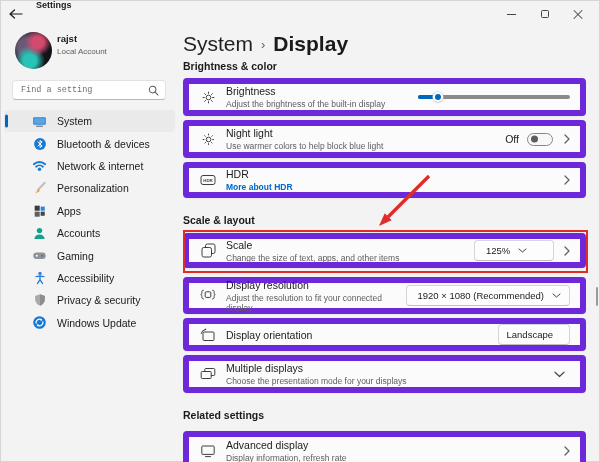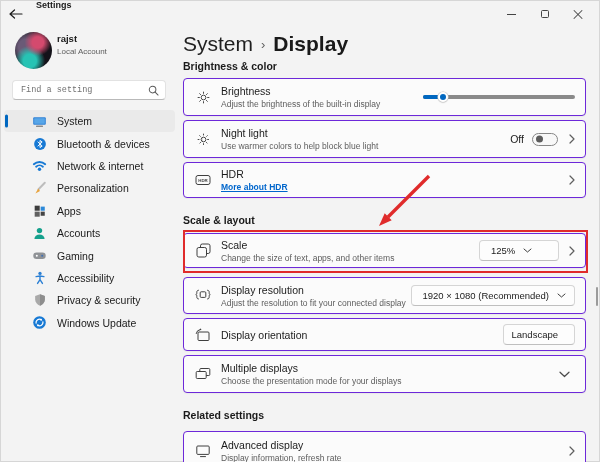--- a/index.html
+++ b/index.html
@@ -47,27 +47,27 @@
     width:3px; height:13px; border-radius:2px; background:#0067C0; }
   .nav-ic { width:15px; height:15px; display:flex; align-items:center; justify-content:center; flex:0 0 15px; }
   .nav-label { margin-left:10px; font-size:10.5px; color:#1b1b1b; white-space:nowrap; }
   
   .crumb { position:absolute; left:183px; top:32px; display:flex; align-items:baseline; gap:8px; }
   .crumb-parent { font-size:21px; font-weight:400; color:#1f1f1f; }
   .crumb-sep { font-size:13px; color:#5f5f5f; position:relative; top:-2px; }
   .crumb-current { font-size:21px; font-weight:700; color:#1a1a1a; }
   .sec-label { position:absolute; left:183px; font-size:10.5px; font-weight:700; color:#1a1a1a; }
   .card { position:absolute; left:183px; width:403px; background:#fbfbfb;
-    border:1px solid #6d28d9; border-radius:4px; display:flex; align-items:center;
+    border:6px solid #6d28d9; border-radius:4px; display:flex; align-items:center;
     padding:0 10px 0 10px; box-shadow:0 .5px 1px rgba(0,0,0,.04); }
   .row-ic { width:18px; height:16px; display:flex; align-items:center; justify-content:center; flex:0 0 18px; margin-right:9px; }
   .row-text { flex:1; min-width:0; }
   .row-title { font-size:10.5px; color:#1b1b1b; line-height:12px; }
   .row-sub { font-size:8.5px; color:#5d5d5d; line-height:10px; margin-top:2px; }
-  .row-link { font-size:8.5px; font-weight:700; color:#0066CC; line-height:10px; margin-top:2px; cursor:pointer;text-decoration:underline; }
+  .row-link { font-size:8.5px; font-weight:700; color:#0066CC; line-height:10px; margin-top:2px; cursor:pointer; }
   .row-right { display:flex; align-items:center; }
   .chev { display:flex; align-items:center; }
   
   .slider { position:relative; width:152px; height:3.5px; border-radius:2px; background:#8a8a8a; }
   .slider-fill { position:absolute; left:0; top:0; bottom:0; background:#0067C0; border-radius:2px; }
   .slider-thumb { position:absolute; right:-5px; top:50%; transform:translateY(-50%);
     width:10px; height:10px; border-radius:50%; background:#0067C0; border:2px solid #fff;
     box-shadow:0 0 0 .6px #c9c9c9, 0 .5px 1.5px rgba(0,0,0,.25); }
   
   .toggle-label { font-size:10.5px; color:#1b1b1b; margin-right:8px;text-align:right; }

